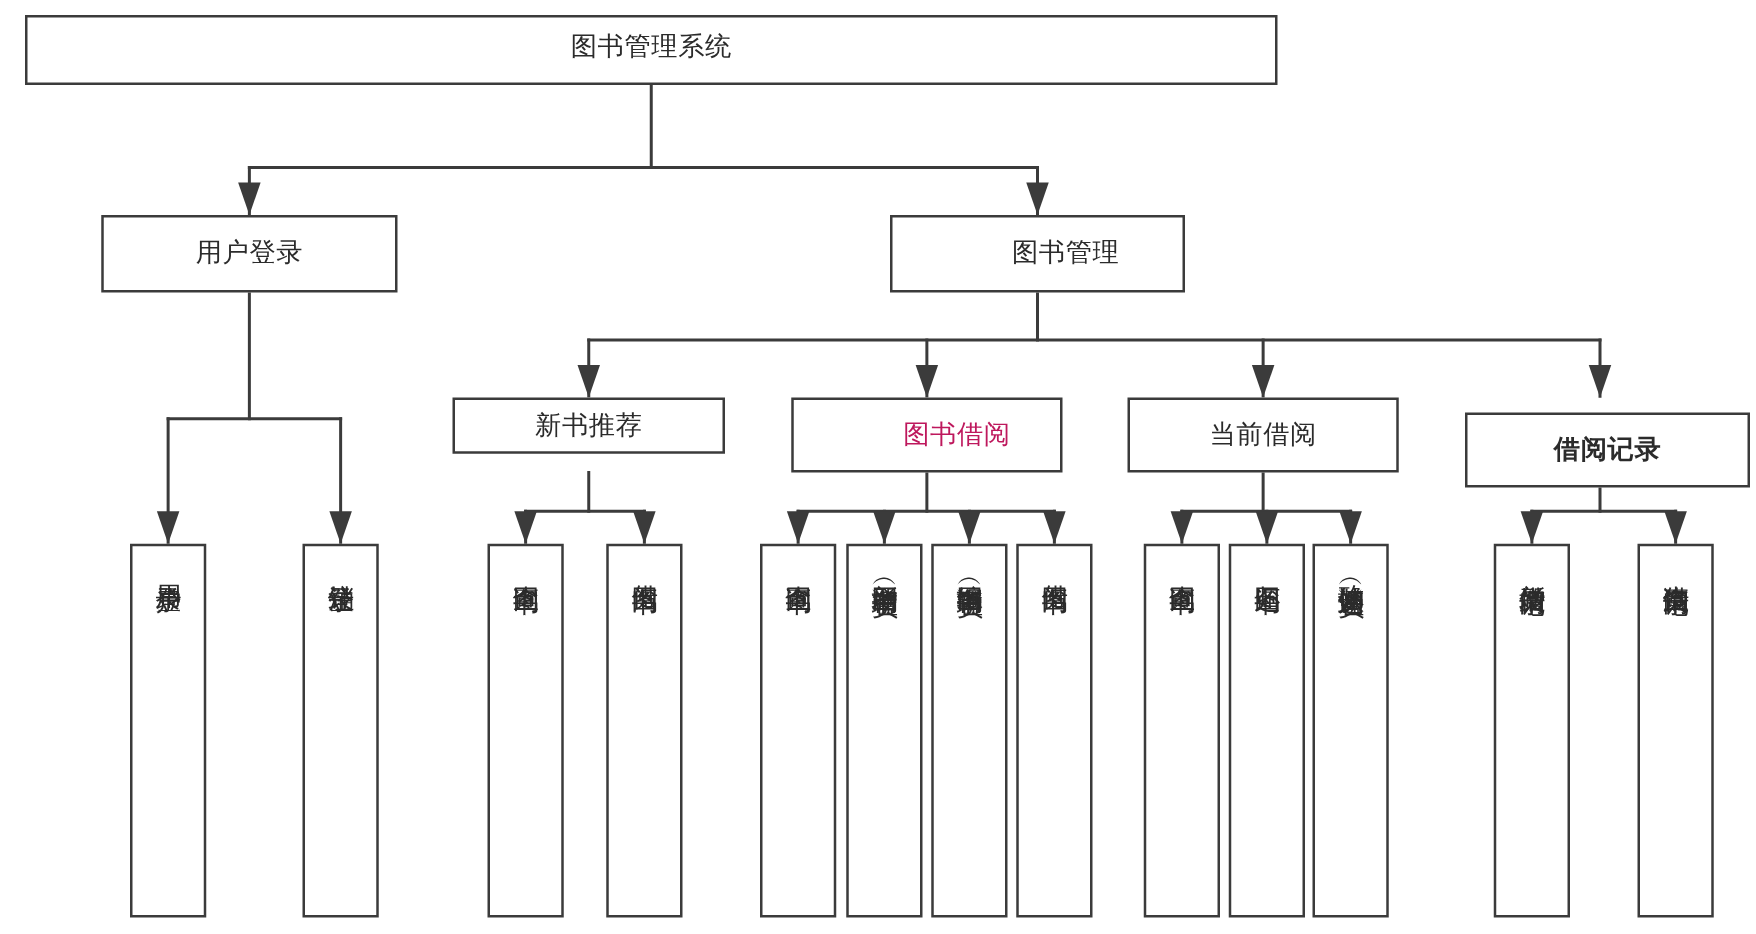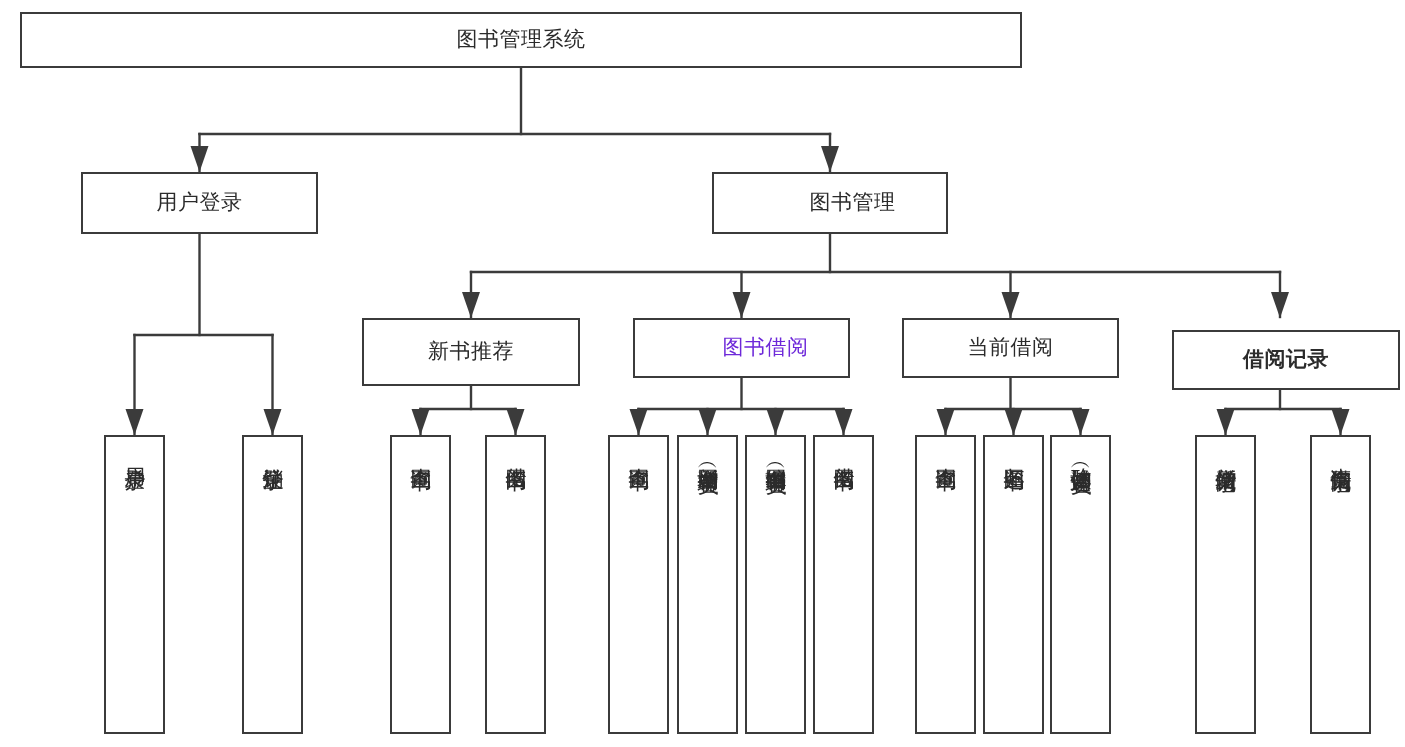--- a/index.html
+++ b/index.html
@@ -119,34 +119,34 @@
       <line x1="1080.5" y1="409" x2="1080.5" y2="434" stroke="#3b3b3b" stroke-width="2.4" stroke-linecap="square"></line>
       <path d="M1071.5,409 L1089.5,409 L1080.5,435 Z" fill="#3b3b3b"></path>
       <line x1="1280" y1="378" x2="1280" y2="409" stroke="#3b3b3b" stroke-width="2.4" stroke-linecap="square"></line>
       <line x1="1225.5" y1="409" x2="1340.5" y2="409" stroke="#3b3b3b" stroke-width="2.4" stroke-linecap="square"></line>
       <line x1="1225.5" y1="409" x2="1225.5" y2="434" stroke="#3b3b3b" stroke-width="2.4" stroke-linecap="square"></line>
       <path d="M1216.5,409 L1234.5,409 L1225.5,435 Z" fill="#3b3b3b"></path>
       <line x1="1340.5" y1="409" x2="1340.5" y2="434" stroke="#3b3b3b" stroke-width="2.4" stroke-linecap="square"></line>
       <path d="M1331.5,409 L1349.5,409 L1340.5,435 Z" fill="#3b3b3b"></path>
     </svg>
   <div id="nodes">
-      <div class="node horizontal" style="left: 20px; top: 12px; width: 1002px; height: 56px; border-color: rgb(59, 59, 59);">
+      <div class="node horizontal" style="left: 20px; top: 12px; width: 1002px; height: 56px; border-color: rgb(59, 59, 59); font-family: Liberation Mono, monospace;">
         <span class="node-label" style="color: rgb(43, 43, 43);">图书管理系统</span>
       </div>
       <div class="node horizontal" style="left: 81px; top: 172px; width: 237px; height: 62px; border-color: rgb(59, 59, 59);">
         <span class="node-label" style="color: rgb(43, 43, 43);">用户登录</span>
       </div>
       <div class="node horizontal" style="left: 712px; top: 172px; width: 236px; height: 62px; border-color: rgb(59, 59, 59); padding-left: 45px;">
         <span class="node-label" style="color: rgb(43, 43, 43);">图书管理</span>
       </div>
-      <div class="node horizontal" style="left: 362px; top: 318px; width: 218px; height: 68px; border-color: rgb(59, 59, 59);">
+      <div class="node horizontal" style="left: 362px; top: 318px; width: 218px; height: 45px; border-color: rgb(59, 59, 59);">
         <span class="node-label" style="color: rgb(43, 43, 43);">新书推荐</span>
       </div>
       <div class="node horizontal" style="left: 633px; top: 318px; width: 217px; height: 60px; border-color: rgb(59, 59, 59);">
-        <span class="node-label" style="color: #6d28d9; margin-left: 48px;">图书借阅</span>
+        <span class="node-label" style="color: #be185d; margin-left: 48px;">图书借阅</span>
       </div>
       <div class="node horizontal" style="left: 902px; top: 318px; width: 217px; height: 60px; border-color: rgb(59, 59, 59);">
         <span class="node-label" style="color: rgb(43, 43, 43);">当前借阅</span>
       </div>
       <div class="node horizontal" style="left: 1172px; top: 330px; width: 228px; height: 60px; border-color: rgb(59, 59, 59); font-weight: bold;">
         <span class="node-label" style="color: rgb(43, 43, 43);">借阅记录</span>
       </div>
       <div class="node vertical" style="left: 104px; top: 435px; width: 61px; height: 299px; border-color: rgb(59, 59, 59);">
         <span class="node-label" style="color: rgb(43, 43, 43);">用户登录</span>
       </div>

